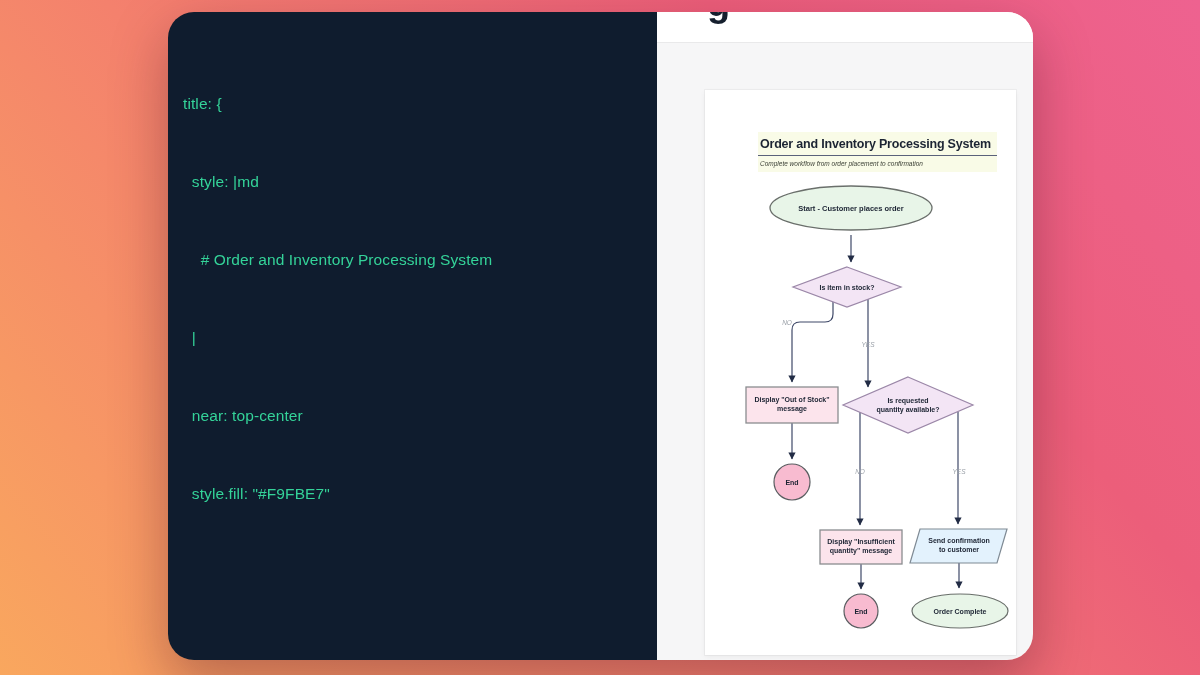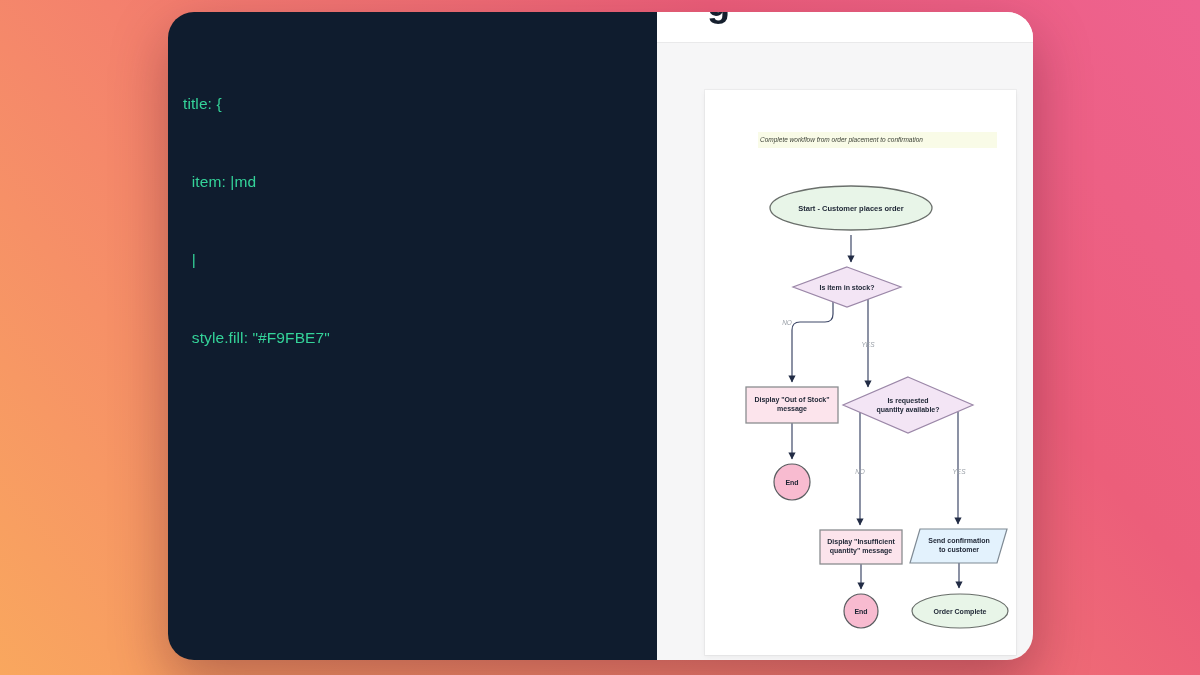--- a/index.html
+++ b/index.html
@@ -58,22 +58,24 @@
   .edge-label { font-family: "Liberation Sans", sans-serif; font-style: italic; fill: #9aa0a8; font-size: 6.5px; }
   .edge { stroke: #3f4968; stroke-width: 1.2; fill: none; }
 </style>
 </head>
 <body>
 
 <div class="window">
 
   <div class="editor">
     <div class="code-line">title: {</div>
-    <div class="code-line">  item: |md</div>
+    <div class="code-line">  style: |md</div>
+    <div class="code-line">    # Order and Inventory Processing System</div>
     <div class="code-line">  |</div>
+    <div class="code-line">  near: top-center</div>
     <div class="code-line">  style.fill: "#F9FBE7"</div>
     
     
     
     
     
     
     
     
     
@@ -86,20 +88,21 @@
   </div>
 
   <div class="preview">
     <div class="preview-header">
       <span class="partial-glyph">g</span>
     </div>
     <div class="preview-body">
       <div class="page">
 
         <div class="title-block">
+          <div class="diagram-title">Order and Inventory Processing System</div>
           <div class="diagram-subtitle">Complete workflow from order placement to confirmation</div>
         </div>
 
         <svg class="flowchart" width="311" height="565" viewBox="0 0 311 565">
           <defs>
             <marker id="arrow" markerWidth="7" markerHeight="7" refX="5.5" refY="3" orient="auto">
               <path d="M0,0 L6,3 L0,6 Z" fill="#222c45"></path>
             </marker>
           </defs>
 

